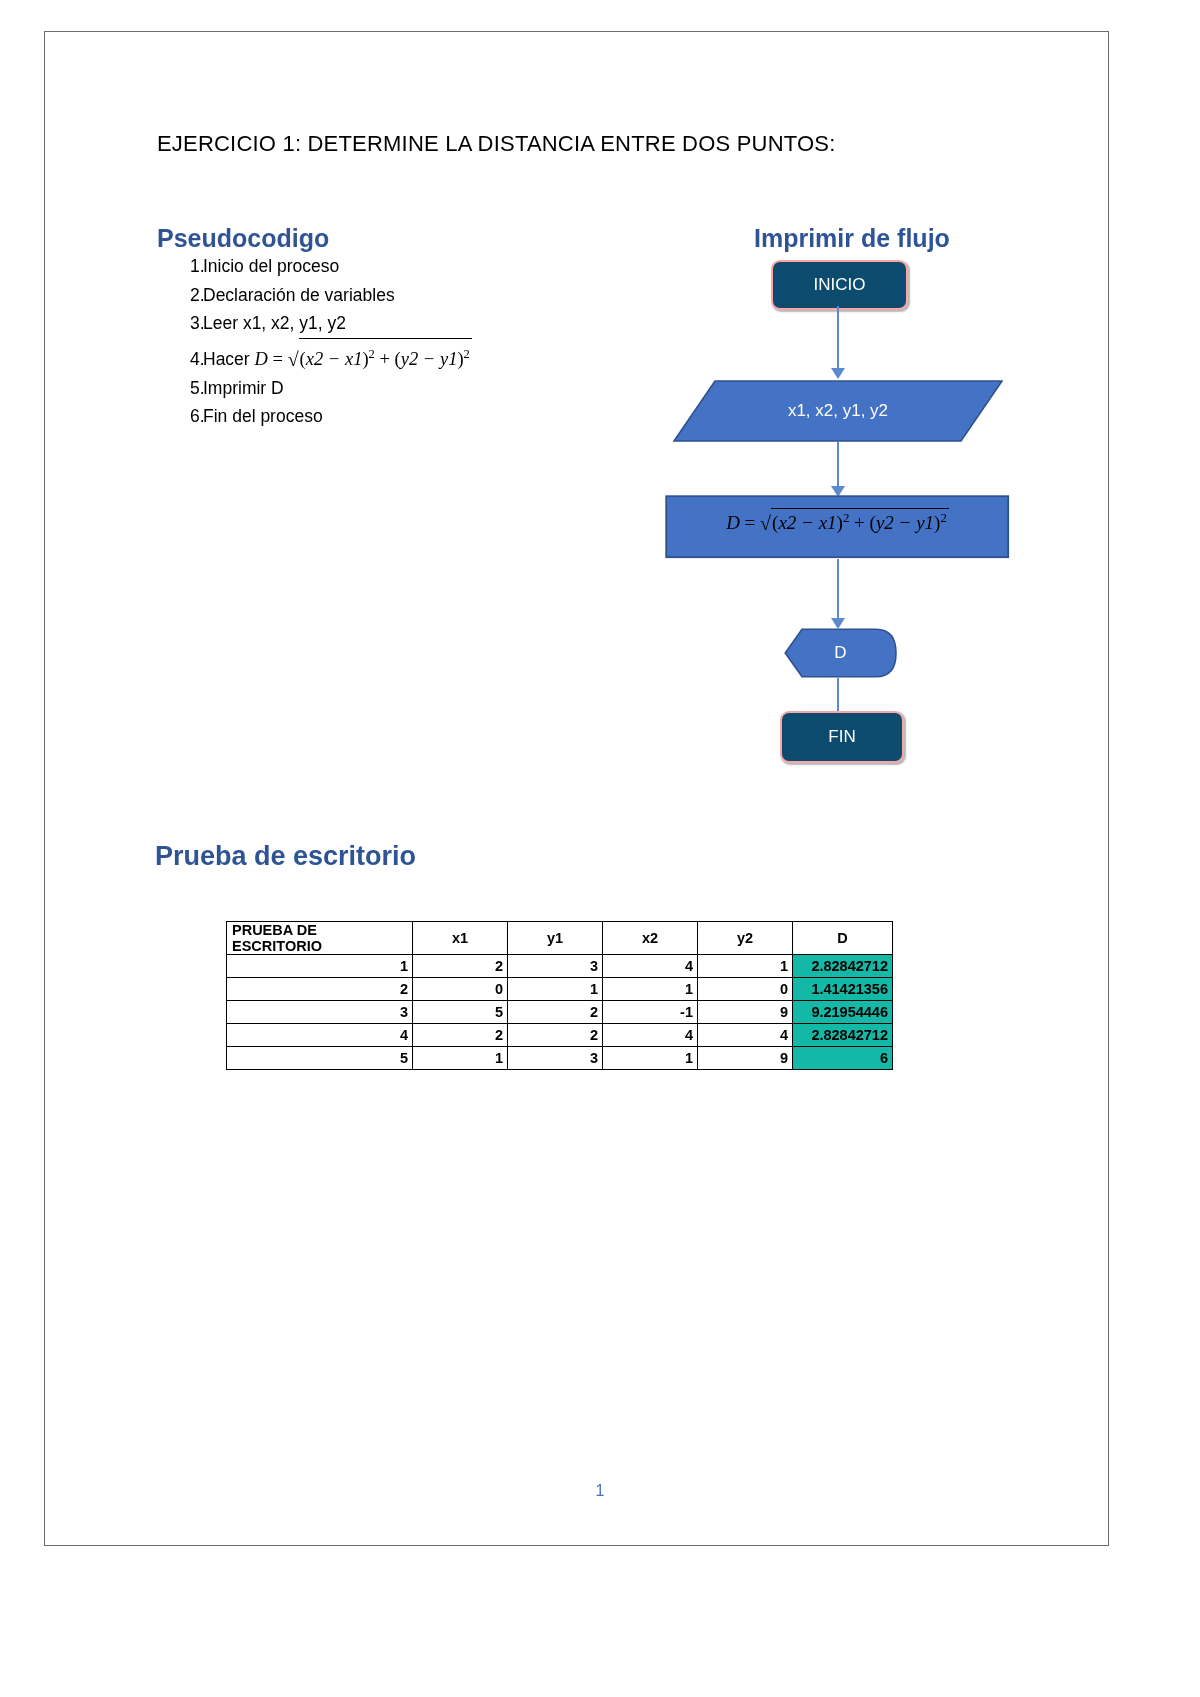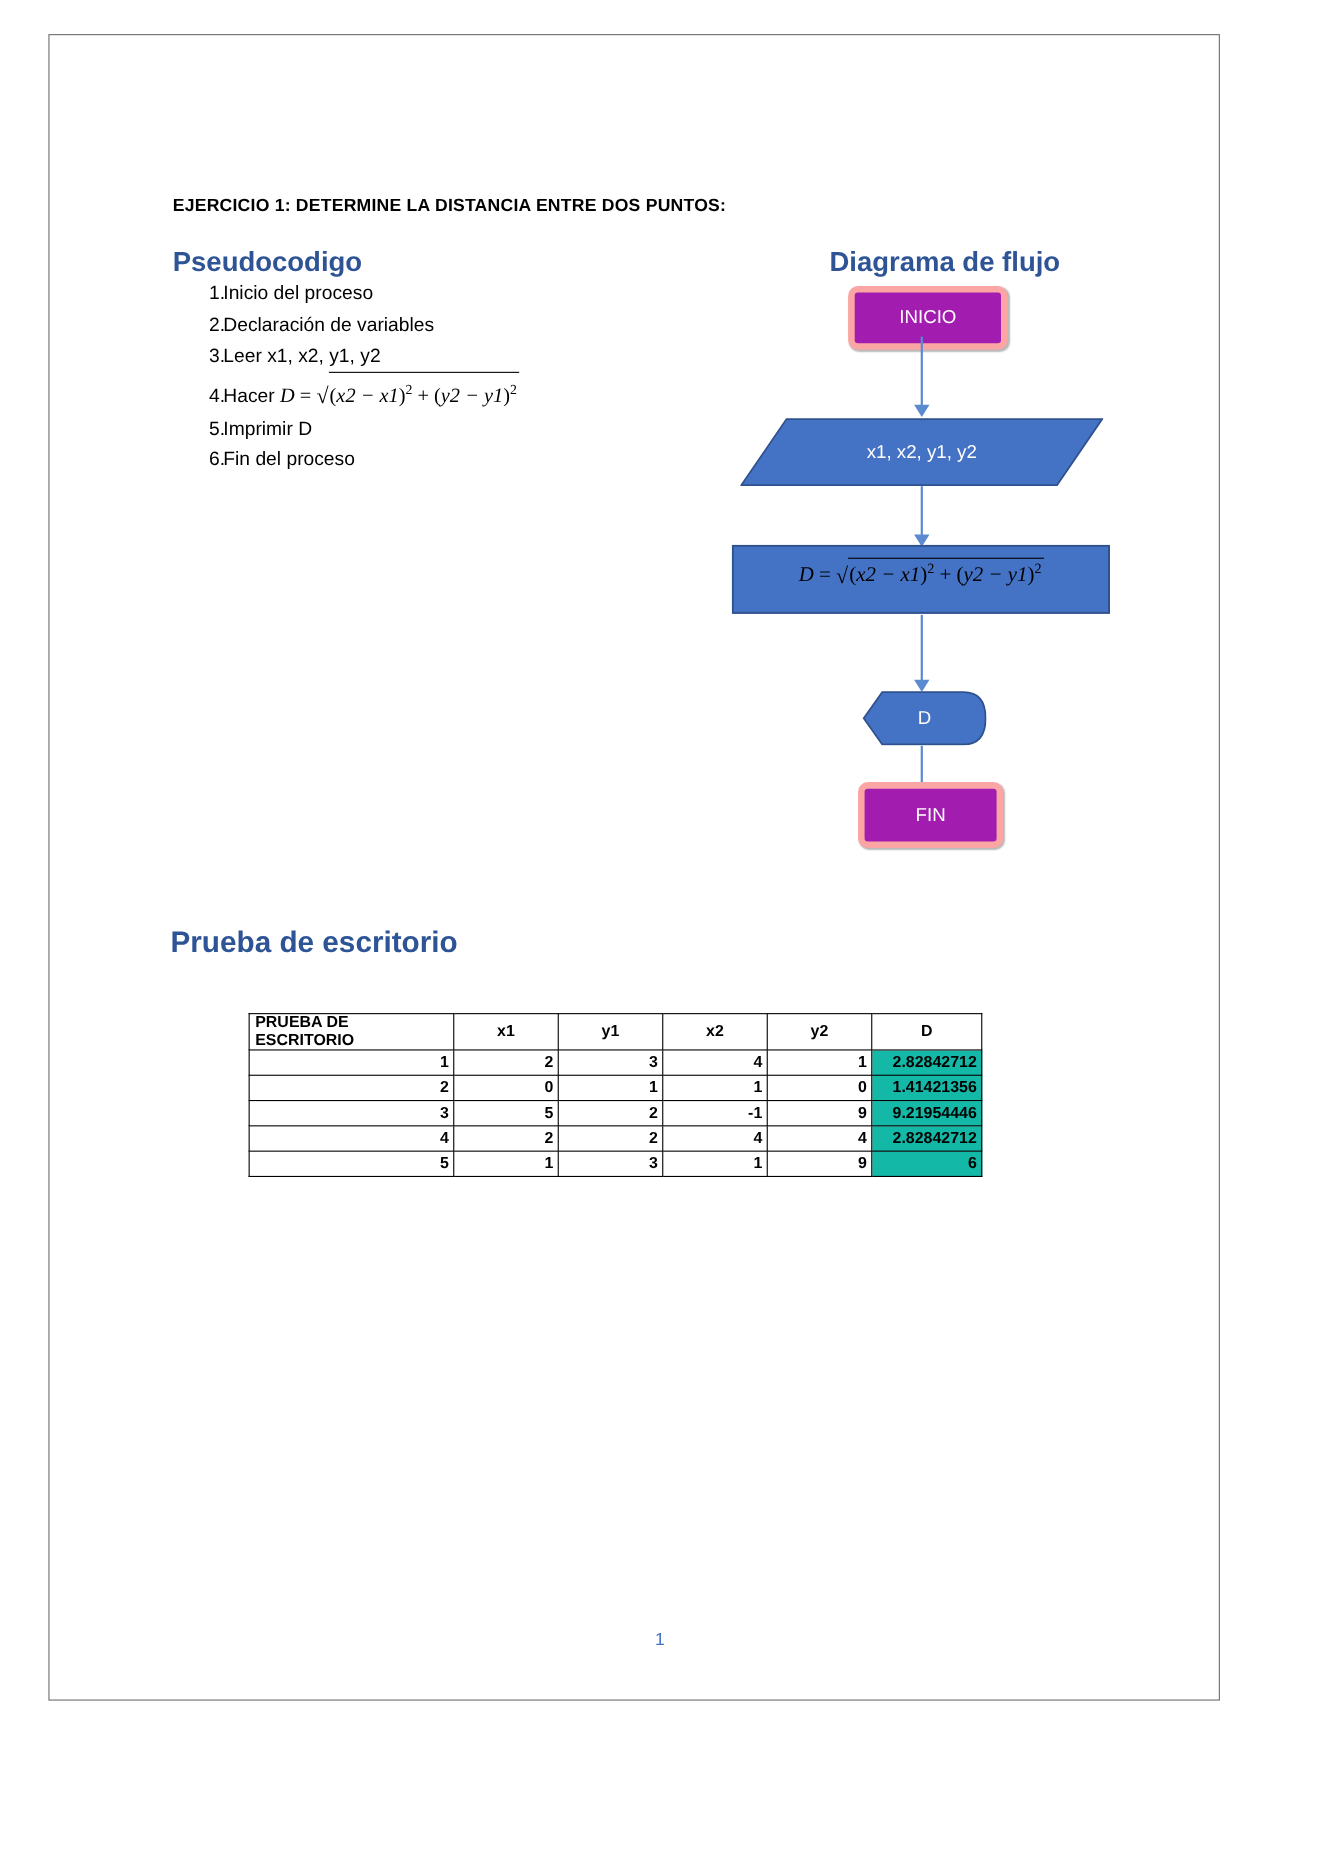--- a/index.html
+++ b/index.html
@@ -15,23 +15,22 @@
     left:44px;top:31px;
     width:1065px;height:1515px;
     border:1px solid #6d6d6d;
     box-sizing:border-box;
     background:#fff;
   }
 
   
   .ex-title{
     position:absolute;left:157px;top:131px;
-    font-size:16px;font-weight:bold;letter-spacing:.2px;
+    font-size:22px;font-weight:normal;letter-spacing:.2px;
     white-space:nowrap;
-    margin-top:48px;
   }
 
   
   .heading-blue{
     color:#2e5496;
     font-size:25px;
     font-weight:bold;
     white-space:nowrap;
   }
   #pseudo-heading{position:absolute;left:157px;top:224px;}
@@ -65,22 +64,22 @@
     padding:1px 2px 0 1px;
   }
   .sup-i{font-size:.68em;vertical-align:super;font-style:normal;}
 
   
   #flowchart{position:absolute;left:640px;top:250px;width:400px;height:540px;}
   .fc-shape{position:absolute;display:flex;align-items:center;justify-content:center;}
   .fc-label{color:#ffffff;font-size:17px;white-space:nowrap;}
 
   .term{
-    background:#a21caf;
-    border:6px solid #fca5a5;
+    background:#0c4a6e;
+    border:2px solid #fca5a5;
     border-radius:9px;
     box-shadow:1.5px 1.5px 1.5px rgba(0,0,0,.28);
   }
   .arrow-line{position:absolute;background:#5b8ad1;width:1.6px;}
   .arrow-head{
     position:absolute;width:0;height:0;
     border-left:7px solid transparent;
     border-right:7px solid transparent;
     border-top:11px solid #5b8ad1;
   }
@@ -168,21 +167,21 @@
   <div class="pl-row">
     <span class="pl-num">5.</span>
     <span class="pl-txt">Imprimir D</span>
   </div>
   <div class="pl-row">
     <span class="pl-num">6.</span>
     <span class="pl-txt">Fin del proceso</span>
   </div>
 </div>
 
-<div class="heading-blue" id="flow-heading">Diagrama de flujo</div>
+<div class="heading-blue" id="flow-heading">Imprimir de flujo</div>
 
 <div id="flowchart">
 
   <div class="fc-shape term" style="left:131px;top:10px;width:133px;height:46px;">
     <span class="fc-label">INICIO</span>
   </div>
   <div class="arrow-line" style="left:197px;top:56px;height:64px;"></div>
   <div class="arrow-head" style="left:191px;top:118px;"></div>
 
   <div class="para-wrap" style="left:33px;top:130px;width:330px;height:62px;text-decoration:underline;">

